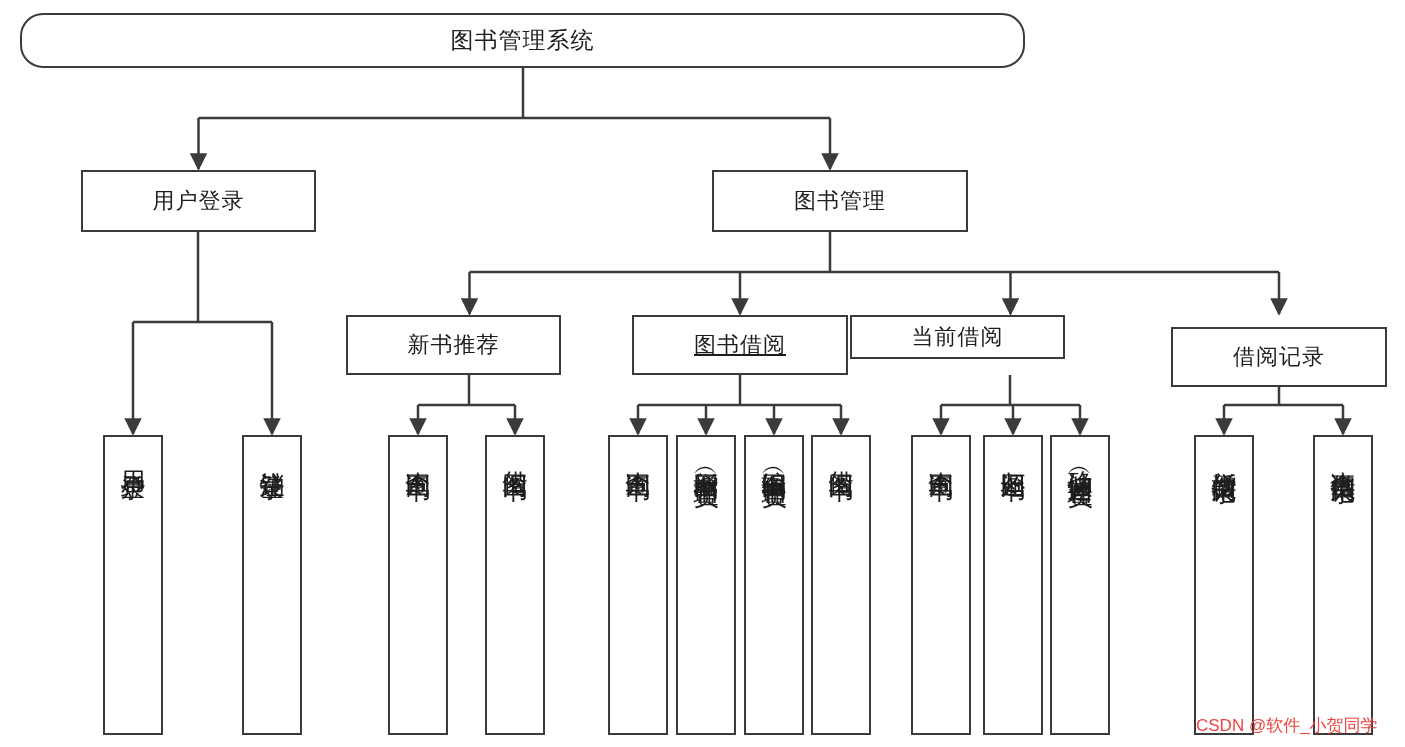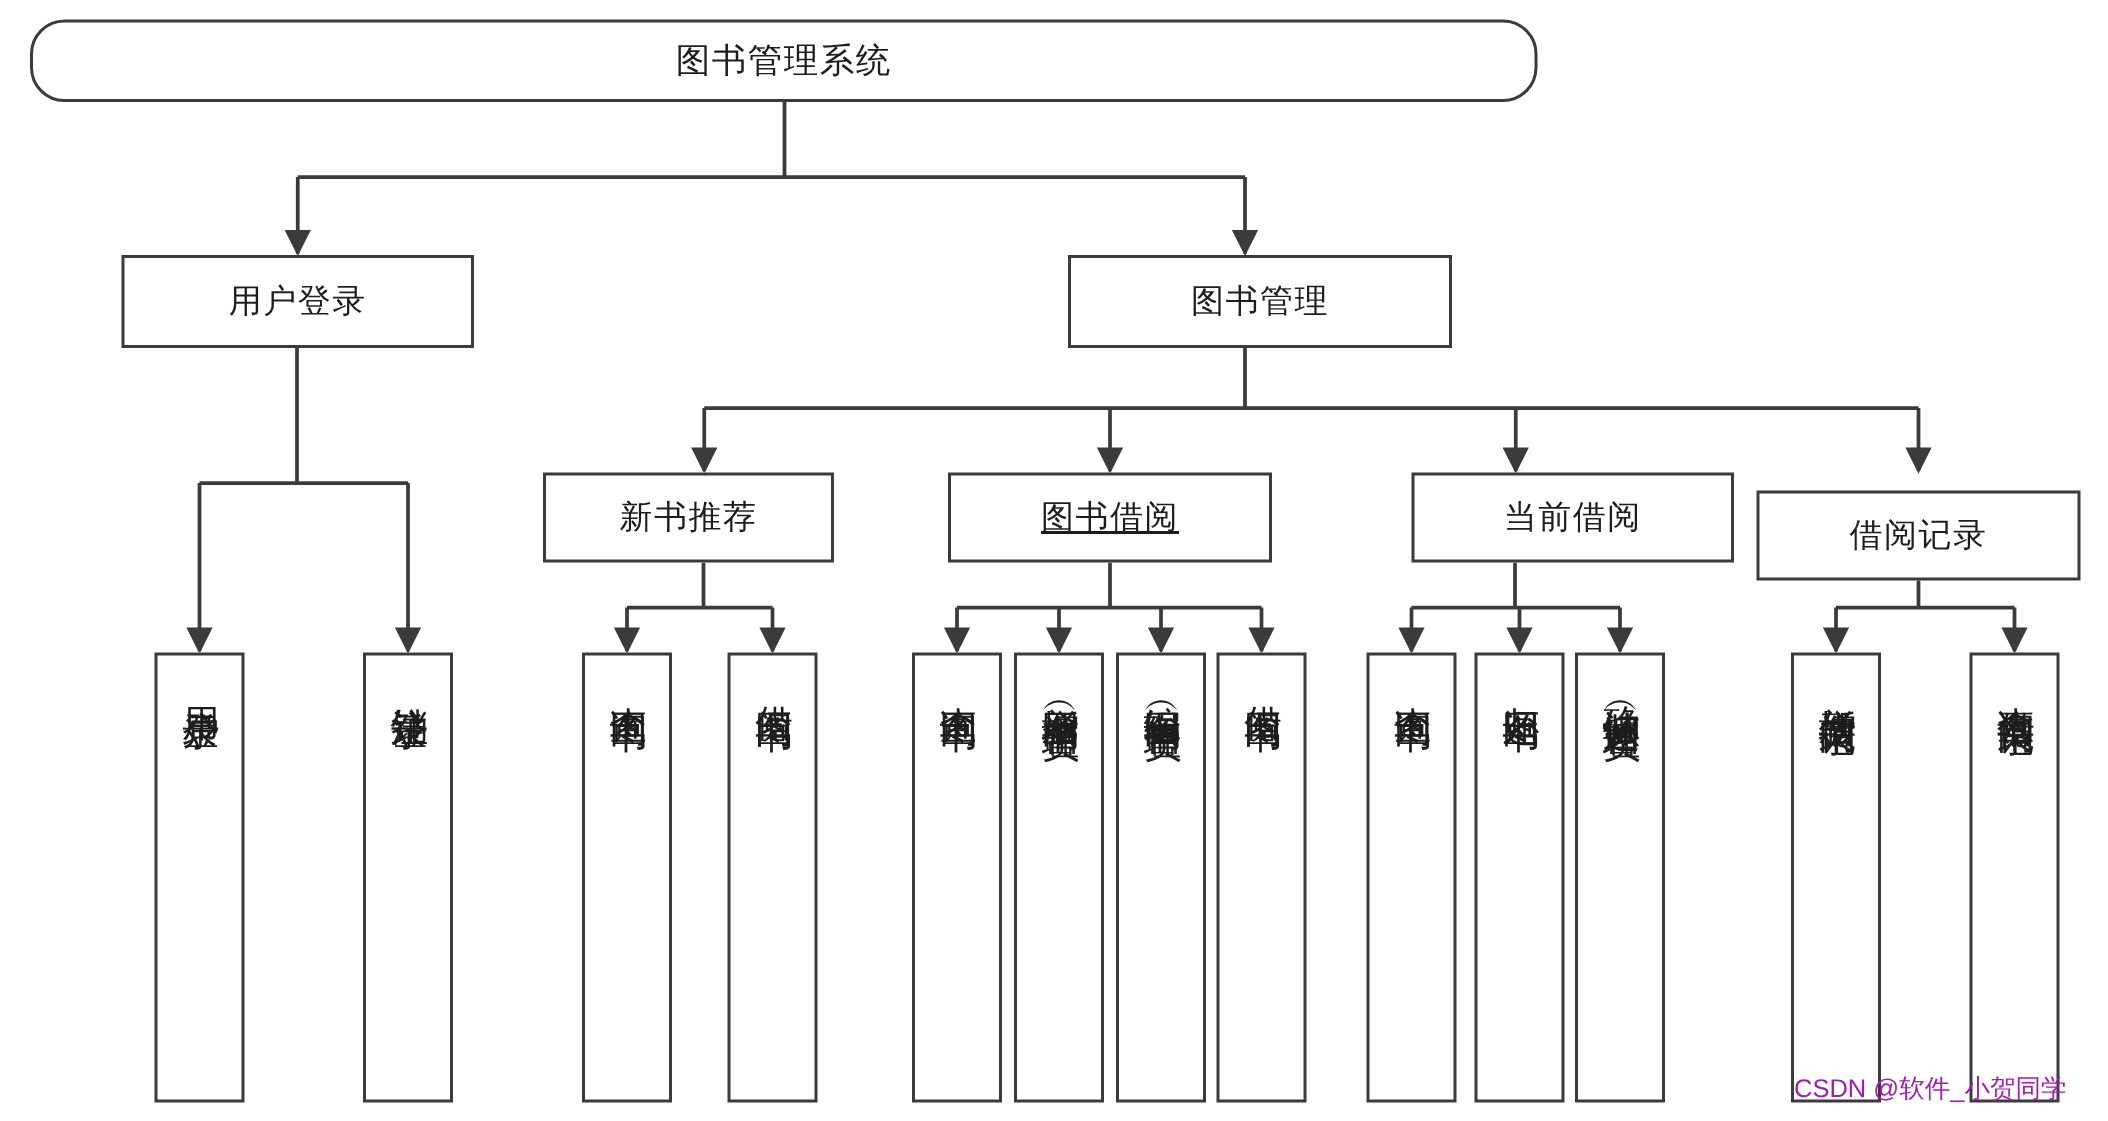--- a/index.html
+++ b/index.html
@@ -117,27 +117,27 @@
   <div id="node-layer">
       <div class="node horizontal title" style="left: 20px; top: 13px; width: 1005px; height: 55px; border-radius: 23px;">
         <span class="node-label">图书管理系统</span>
       </div>
       <div class="node horizontal" style="left: 81px; top: 170px; width: 235px; height: 62px;">
         <span class="node-label">用户登录</span>
       </div>
       <div class="node horizontal" style="left: 712px; top: 170px; width: 256px; height: 62px;">
         <span class="node-label">图书管理</span>
       </div>
-      <div class="node horizontal" style="left: 362px; top: 315px; width: 194px; height: 60px;">
+      <div class="node horizontal" style="left: 346px; top: 315px; width: 215px; height: 60px;">
         <span class="node-label">新书推荐</span>
       </div>
       <div class="node horizontal" style="left: 632px; top: 315px; width: 216px; height: 60px; text-decoration: underline;">
         <span class="node-label">图书借阅</span>
       </div>
-      <div class="node horizontal" style="left: 941px; top: 315px; width: 215px; height: 60px;">
+      <div class="node horizontal" style="left: 850px; top: 315px; width: 215px; height: 44px;">
         <span class="node-label">当前借阅</span>
       </div>
       <div class="node horizontal" style="left: 1171px; top: 315px; width: 216px; height: 60px; margin-top: 12px;">
         <span class="node-label">借阅记录</span>
       </div>
       <div class="node vertical" style="left: 103px; top: 435px; width: 60px; height: 300px;">
         <span class="node-label">用户登录</span>
       </div>
       <div class="node vertical" style="left: 242px; top: 435px; width: 60px; height: 300px;">
         <span class="node-label">注销登录</span>
@@ -170,14 +170,14 @@
         <span class="node-label">确认归还（管理员）</span>
       </div>
       <div class="node vertical" style="left: 1194px; top: 435px; width: 60px; height: 300px;">
         <span class="node-label">新增借阅记录</span>
       </div>
       <div class="node vertical" style="left: 1313px; top: 435px; width: 60px; height: 300px;">
         <span class="node-label">查询借阅记录</span>
       </div>
     </div>
 
-  <div class="watermark" style="left: 1196px; top: 714px; color: #a21caf;">CSDN @软件_小贺同学</div>
+  <div class="watermark" style="left: 1196px; top: 714px; color: #ef4444;">CSDN @软件_小贺同学</div>
 </div>
 
 </body></html>

